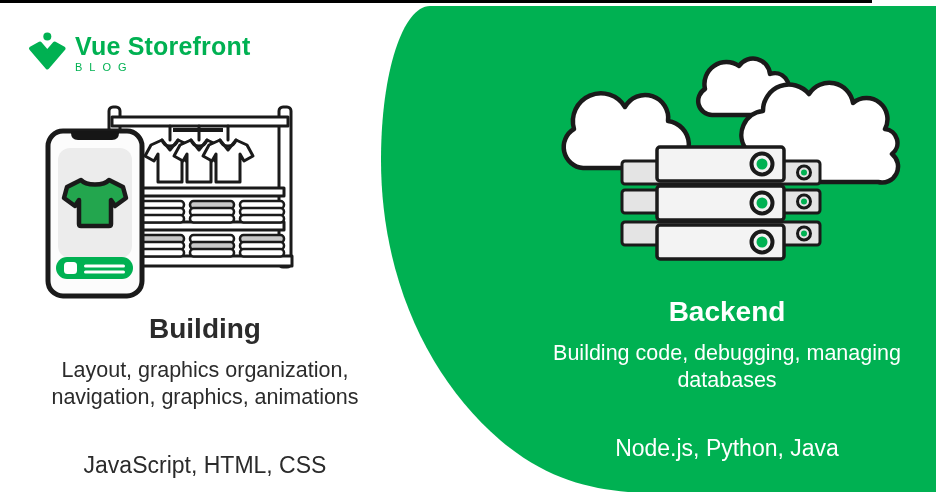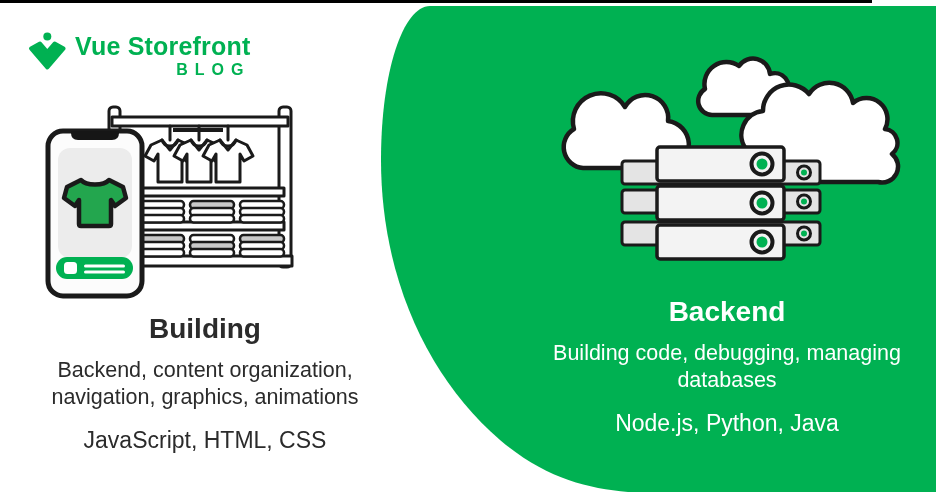--- a/index.html
+++ b/index.html
@@ -16,30 +16,30 @@
   .white-fill  { fill:#ffffff; }
 
   .logo { position:absolute; left:26px; top:28px; width:250px; height:50px; }
   .logo-mark { position:absolute; left:0; top:0; width:44px; height:44px; }
   .logo-text { position:absolute; left:49px; top:5px; }
   .brand-name {
     font-size:25px; font-weight:bold; letter-spacing:0.2px;
     color:var(--brand-green, #00B152); line-height:1.05; white-space:nowrap;
   }
   .brand-sub {
-    font-size:16px; font-weight:bold; letter-spacing:7px;
-    color:var(--brand-green, #00B152); margin-top:2px;text-align:right;
+    font-size:11px; font-weight:normal; letter-spacing:7px;
+    color:var(--brand-green, #00B152); margin-top:2px;
   }
 
   .text-col { position:absolute; text-align:center; }
   .text-col.left  { left:15px;  top:313px; width:380px; color:var(--text-dark, #2B2B2B); }
   .text-col.right { left:517px; top:296px; width:420px; color:var(--text-light, #FFFFFF);text-align:center; }
   .panel-title { font-size:28px; font-weight:bold; line-height:1.15; margin:0 0 12px 0; }
   .panel-desc  { font-size:21.5px; line-height:1.24; margin:0; }
-  .panel-tech  { font-size:23px; margin-top:16px; }
+  .panel-tech  { font-size:23px; margin-top:41px; }
   .text-col.right .panel-tech { }
 </style>
 </head>
 <body>
 
 <div class="stage">
 
   <div class="topbar"></div>
 
   <svg class="bg-svg" viewBox="0 0 936 492">
@@ -173,21 +173,21 @@
       <path class="fill-green" stroke="var(--brand-green, #00B152)" stroke-width="4" stroke-linejoin="round" d="M 31 48.5 L 40 43.5 L 47.3 52 L 54.6 43.5 L 63.6 48.5 L 47.3 67.5 Z"></path>
     </svg>
     <div class="logo-text">
       <div class="brand-name">Vue Storefront</div>
       <div class="brand-sub">BLOG</div>
     </div>
   </div>
 
   <div class="text-col left">
     <h2 class="panel-title">Building</h2>
-    <p class="panel-desc">Backend, content organization, navigation, graphics, animations</p>
+    <p class="panel-desc">Layout, graphics organization, navigation, graphics, animations</p>
     <div class="panel-tech">JavaScript, HTML, CSS</div>
   </div>
 
   <div class="text-col right">
     <h2 class="panel-title">Backend</h2>
     <p class="panel-desc">Building code, debugging, managing databases</p>
     <div class="panel-tech">Node.js, Python, Java</div>
   </div>
 
 </div>

